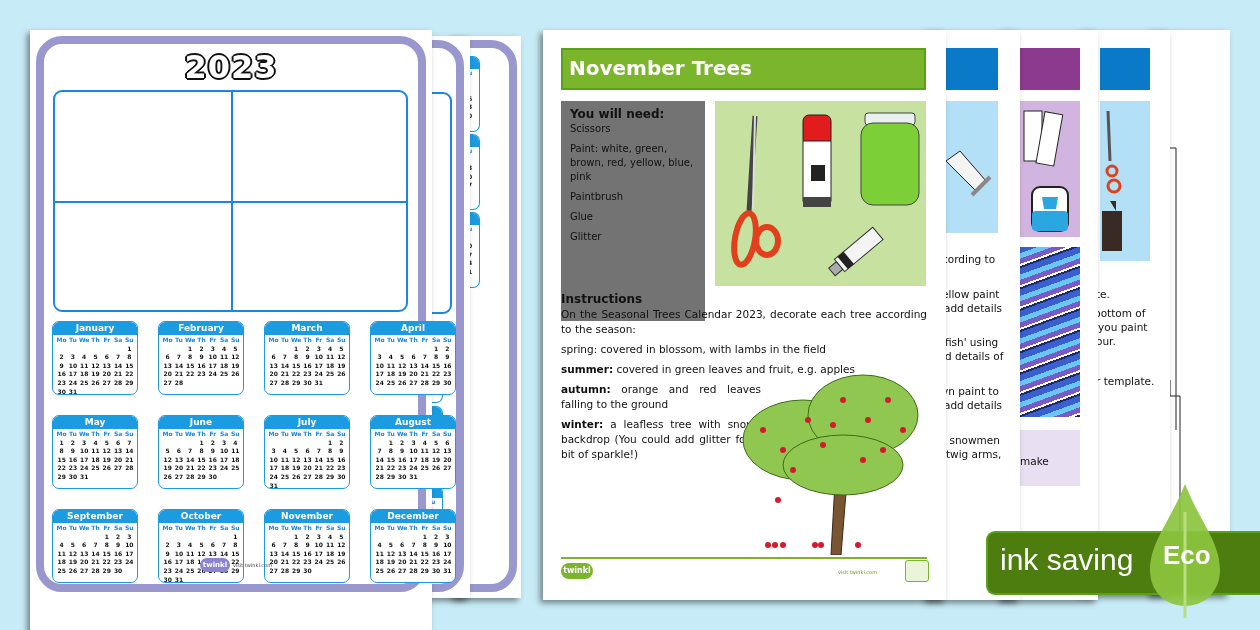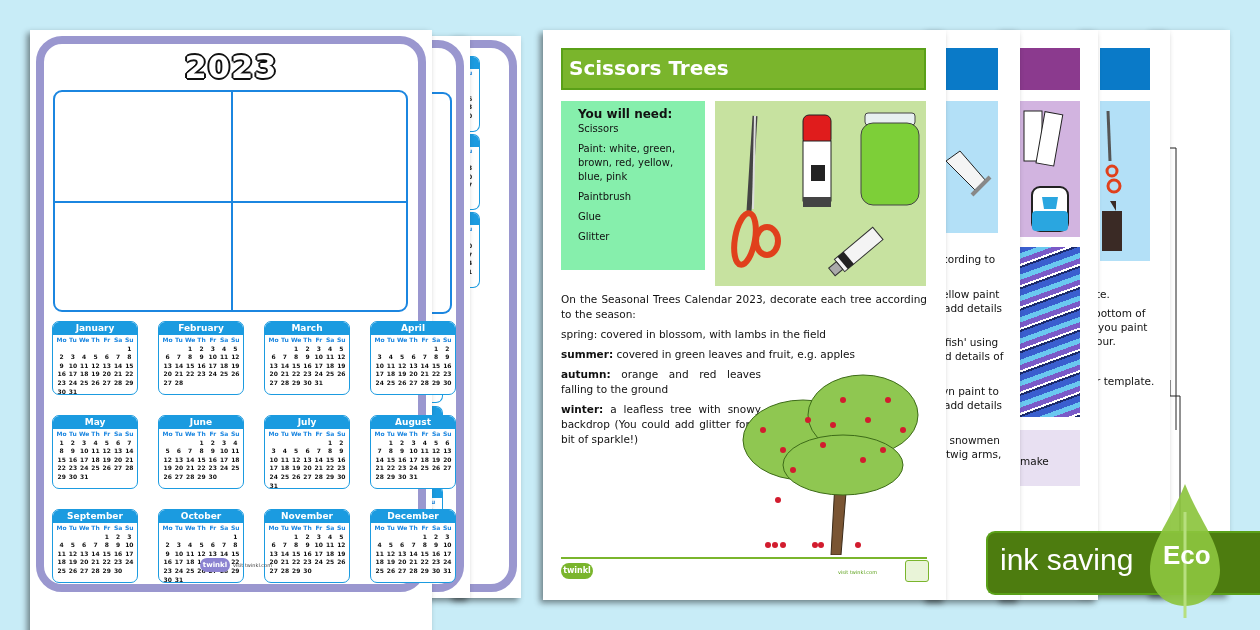--- a/index.html
+++ b/index.html
@@ -25,21 +25,21 @@
   .twinkl-url{position:absolute;left:203px;top:532px;font-size:5px;color:#444;}
   
   .edge-month{position:absolute;width:22px;border:1.5px solid #1b9be0;border-left:none;border-radius:0 7px 7px 0;background:#fff;overflow:hidden;}
   .edge-month .eh{background:#1b9be0;height:12px;}
   .edge-month .ed{font-size:6px;font-weight:bold;line-height:8.5px;text-align:center;color:#111;}
   .edge-month .ed.dh{color:#1b86e0;}
   
   #act-main{left:543px;top:30px;width:403px;height:570px;z-index:6;}
   .title-bar{position:absolute;left:18px;top:18px;width:365px;height:42px;background:#7ab52c;border:2px solid #5aa018;box-sizing:border-box;}
   .title-bar span{position:absolute;left:6px;top:6px;color:#fff;font-weight:bold;font-size:20px;font-family:"DejaVu Sans",sans-serif;}
-  .need-box{position:absolute;left:18px;top:71px;width:144px;height:169px;background:#86efac;padding:6px 17px;box-sizing:border-box;}
+  .need-box{position:absolute;left:18px;top:71px;width:144px;height:220px;background:#737373;padding:6px 9px;box-sizing:border-box;}
   .need-box .h{font-weight:bold;font-size:12px;color:#111;margin-bottom:1px;}
   .need-box .it{font-size:10px;color:#111;line-height:14px;margin-bottom:6px;}
   .img-box{position:absolute;left:172px;top:71px;width:211px;height:185px;background:#c7e2a0;}
   .instr{position:absolute;left:18px;top:262px;width:366px;font-size:10.5px;color:#111;line-height:15px;}
   .instr .h{font-weight:bold;font-size:12px;}
   .instr p{margin:0 0 5px 0;text-align:justify;}
   .instr p.narrow{width:200px;}
   .instr b{font-weight:bold;}
   .footer-line{position:absolute;left:18px;top:527px;width:366px;border-top:2px solid #7ab52c;}
   .twinkl-green{position:absolute;left:18px;top:533px;width:32px;height:16px;border-radius:9px;background:#7ab52c;color:#fff;font-size:8px;font-weight:bold;text-align:center;line-height:16px;}
@@ -736,21 +736,21 @@
   <div class="strip-text" style="left:14px;top:305px;">'fish' using</div>
   <div class="strip-text" style="left:14px;top:319px;">ld details of</div>
   <div class="strip-text" style="left:14px;top:354px;">vn paint to</div>
   <div class="strip-text" style="left:16px;top:368px;">add details</div>
   <div class="strip-text" style="left:14px;top:403px;">t snowmen</div>
   <div class="strip-text" style="left:18px;top:417px;">twig arms,</div>
 </div>
 
 <div class="sheet" id="act-main">
   <div class="title-bar">
-    <span>Scissors Trees</span>
+    <span>November Trees</span>
   </div>
   <div class="need-box">
     <div class="h">You will need:</div>
     <div class="it">Scissors</div>
     <div class="it">Paint: white, green, brown, red, yellow, blue, pink</div>
     <div class="it">Paintbrush</div>
     <div class="it">Glue</div>
     <div class="it">Glitter</div>
   </div>
   <div class="img-box">
@@ -772,20 +772,21 @@
         <rect x="146" y="22" width="58" height="82" rx="12" fill="#7dcf38" stroke="#444"></rect>
       </g>
       <g transform="rotate(-40 145 150)">
         <rect x="120" y="140" width="50" height="16" fill="#f4f4f4" stroke="#333"></rect>
         <rect x="110" y="143" width="10" height="10" fill="#aaa" stroke="#333"></rect>
         <rect x="124" y="140" width="8" height="16" fill="#222"></rect>
       </g>
     </svg>
   </div>
   <div class="instr">
+    <div class="h">Instructions</div>
     <p>On the Seasonal Trees Calendar 2023, decorate each tree according to the season:</p>
     <p><span>spring:</span><span> covered in blossom, with lambs in the field</span></p>
     <p><b>summer:</b><span> covered in green leaves and fruit, e.g. apples</span></p>
     <p class="narrow"><b>autumn:</b><span> orange and red leaves falling to the ground</span></p>
     <p class="narrow"><b>winter:</b><span> a leafless tree with snowy backdrop (You could add glitter for a bit of sparkle!)</span></p>
   </div>
   <svg style="position:absolute;left:180px;top:340px;" width="200" height="185">
     <path d="M118 185 L124 110 L150 70 L140 66 L118 100 L104 70 L96 74 L112 112 L108 185 Z" fill="#7a5533" stroke="#3a2a18"></path>
     <ellipse cx="80" cy="70" rx="60" ry="40" fill="#8fc751" stroke="#3d6b18"></ellipse>
     <ellipse cx="140" cy="45" rx="55" ry="40" fill="#8fc751" stroke="#3d6b18"></ellipse>

